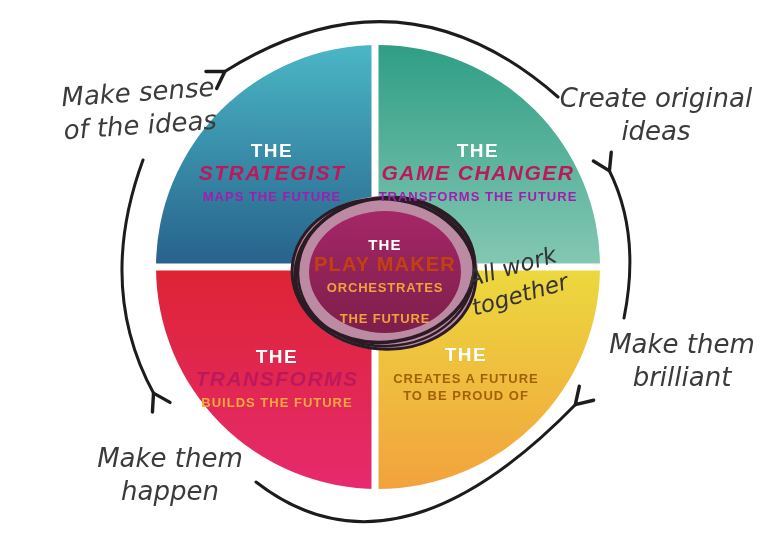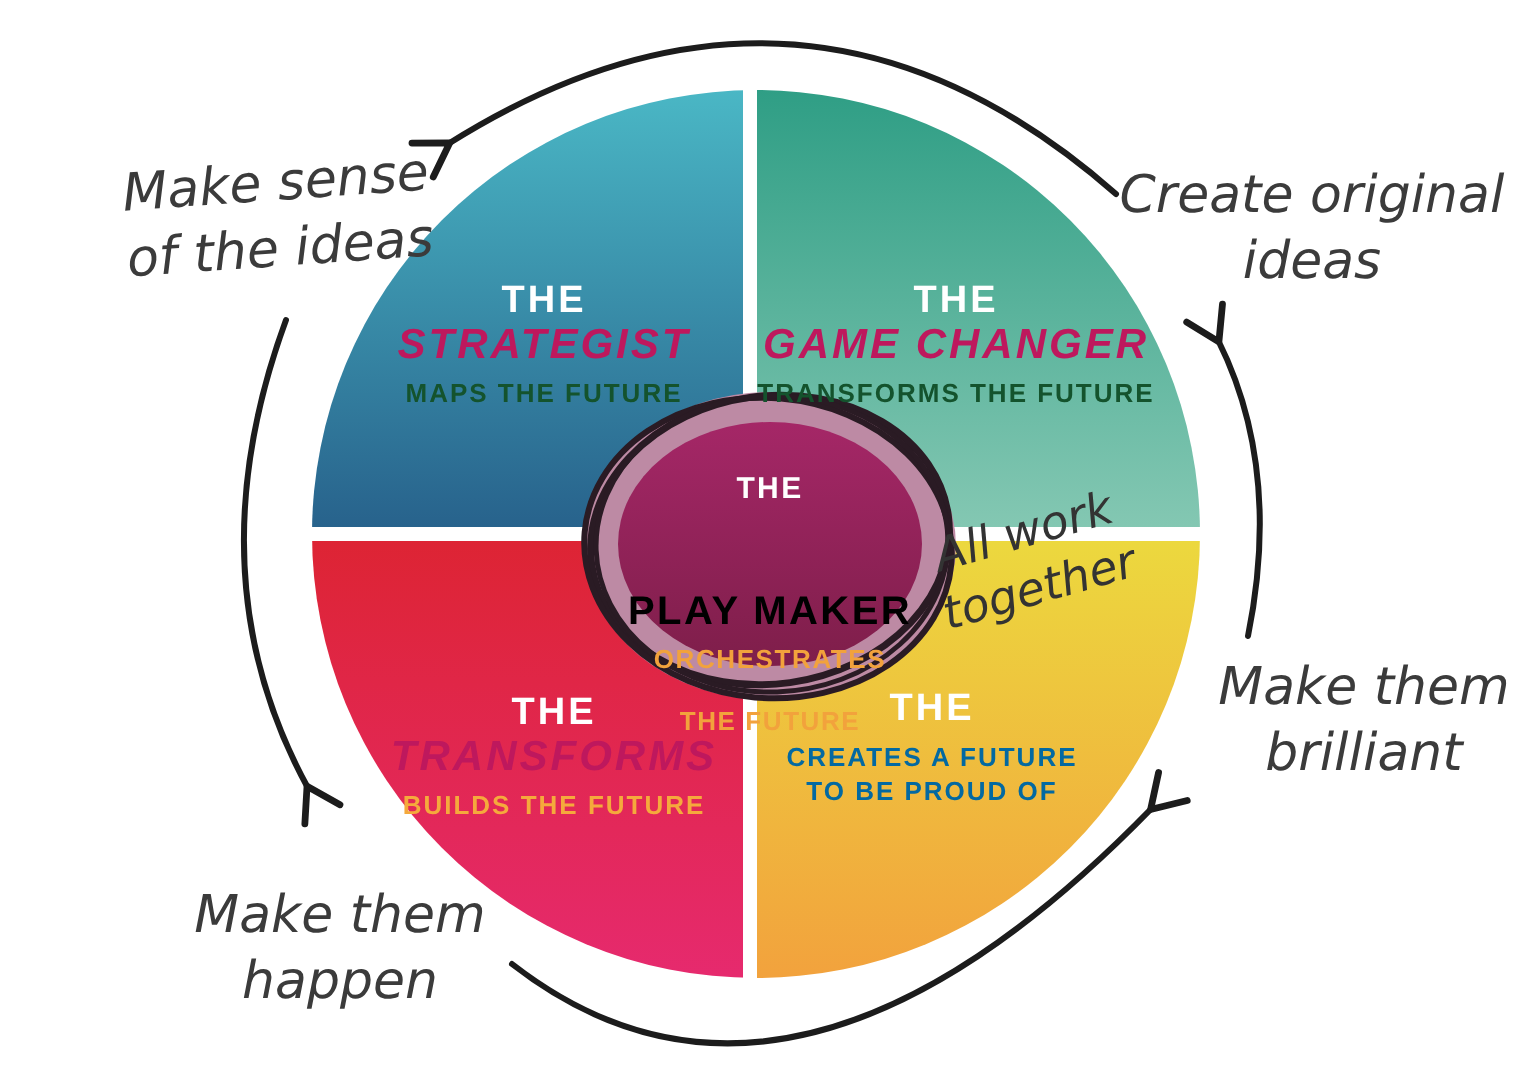--- a/index.html
+++ b/index.html
@@ -5,26 +5,26 @@
   html,body{margin:0;padding:0;background:#ffffff;}
   #canvas{
     position:relative;width:768px;height:536px;background:#ffffff;
     overflow:hidden;font-family:"Liberation Sans",sans-serif;
   }
   #wheel-svg{position:absolute;left:0;top:0;}
   .qlabel{position:absolute;width:210px;text-align:center;}
   .q-title-1{color:#ffffff;font-weight:700;font-size:19px;line-height:21px;letter-spacing:1.5px;}
   .q-title-2{color:#be185d;font-weight:700;font-size:21px;line-height:24px;letter-spacing:1.5px;font-style:italic;}
   .q-sub{font-weight:700;font-size:13px;line-height:17px;letter-spacing:1px;margin-top:3px;}
-  .sub-yellow{color:#14532d;}
+  .sub-yellow{color:#a21caf;}
   .sub-orange{color:#f5a93c;}
-  .sub-maroon{color:#0369a1;}
+  .sub-maroon{color:#a16207;}
   .clabel{position:absolute;left:285px;top:236px;width:200px;text-align:center;}
   .c-title-1{color:#ffffff;font-weight:700;font-size:15px;line-height:17px;letter-spacing:1.2px;}
-  .c-title-2{color:#000000;font-weight:700;font-size:20px;line-height:22px;letter-spacing:1.2px;margin-top:42px;}
+  .c-title-2{color:#c2410c;font-weight:700;font-size:20px;line-height:22px;letter-spacing:1.2px;}
   .c-sub{color:#f2a23c;font-weight:700;font-size:13px;line-height:15px;letter-spacing:0.8px;margin-top:5px;}
   .hand{
     position:absolute;font-family:"DejaVu Sans",sans-serif;font-style:italic;
     color:#3b3b3b;text-align:center;font-size:26px;line-height:33px;
   }
   .hand-small{font-size:23px;line-height:29px;color:#333333;}
 </style>
 </head>
 <body>
 

